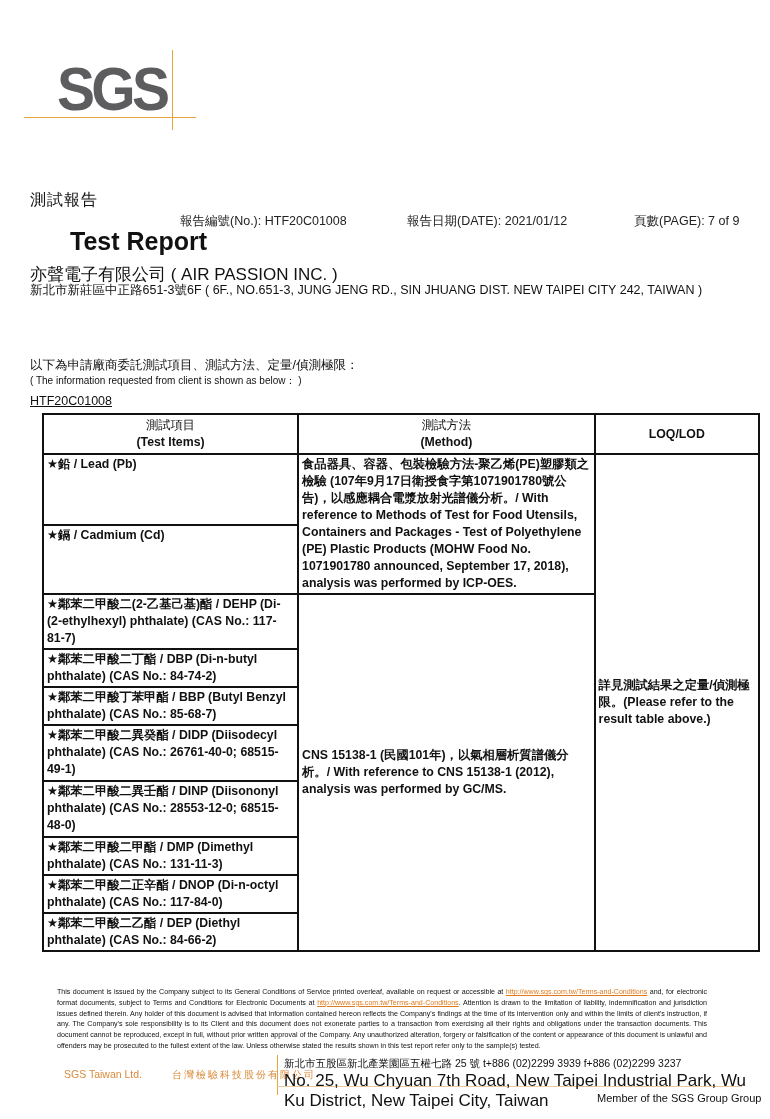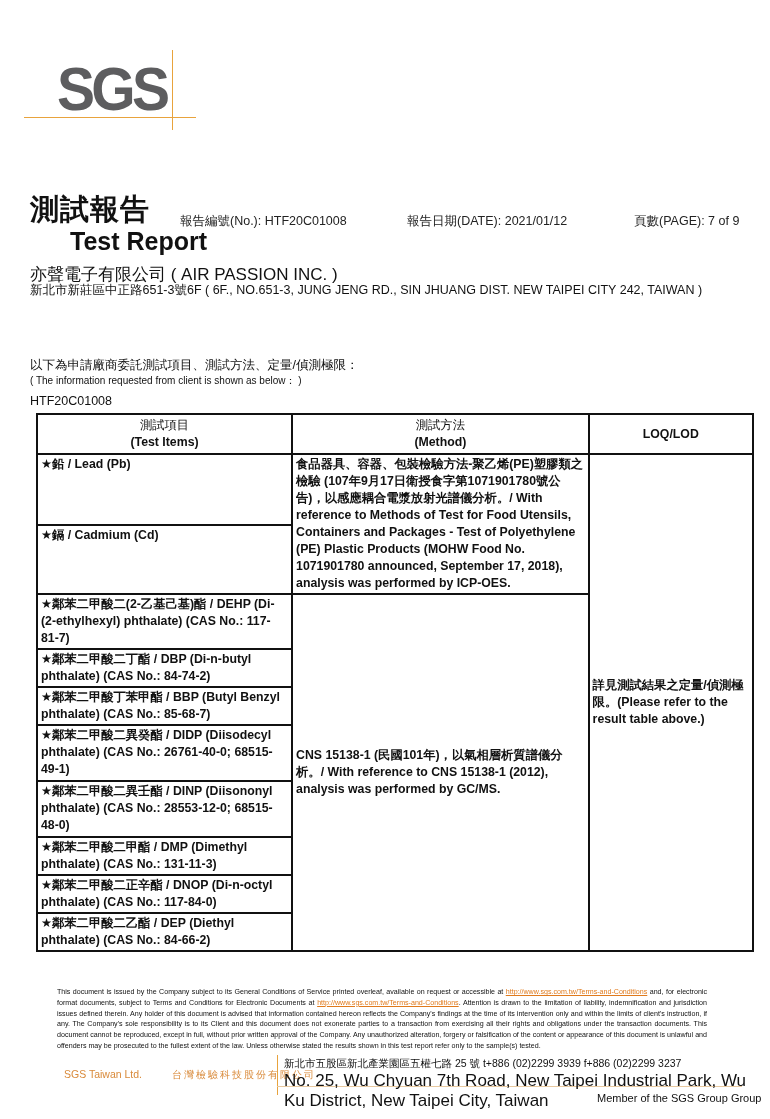--- a/index.html
+++ b/index.html
@@ -5,30 +5,30 @@
   html, body { margin:0; padding:0; background:#fff; }
   body { width:770px; height:1119px; position:relative; overflow:hidden;
          font-family:"Liberation Sans","DejaVu Sans",sans-serif; color:#111; }
   .abs { position:absolute; }
   
   .logo { left:57px; top:58px; font-family:"Liberation Sans",sans-serif; font-weight:bold;
           font-size:62px; letter-spacing:-4px; color:#5d5d5f; line-height:62px; transform:scaleX(0.92); transform-origin:left top; }
   .logo-h { left:24px; top:117px; width:172px; height:1px; background:#e8a33d; }
   .logo-v { left:172px; top:50px; width:1px; height:80px; background:#e8a33d; }
   
-  .title-zh { left:30px; top:190px; font-size:29px; font-weight:bold; letter-spacing:1px; }
+  .title-zh { left:30px; top:190px; font-size:16px; font-weight:normal; letter-spacing:1px; }
   .title-en { left:30px; top:227px; font-size:25px; font-weight:bold;margin-left:40px; }
   .meta { top:213px; font-size:12.5px; color:#222; }
   .client { left:30px; top:263px; font-size:17px; }
   .addr { left:30px; top:282px; font-size:12.5px; }
   .intro1 { left:30px; top:357px; font-size:12.5px; }
   .intro2 { left:30px; top:374px; font-size:10px; }
-  .intro3 { left:30px; top:394px; font-size:12.5px; }
+  .intro3 { left:30px; top:394px; font-size:12.5px;text-decoration:underline; }
   
-  table.main { position:absolute; left:36px; top:413px; width:718px; border-collapse:collapse; font-size:12.3px; line-height:17px; }
+  table.main { position:absolute; left:42px; top:413px; width:718px; border-collapse:collapse; font-size:12.3px; line-height:17px; }
   table.main td, table.main th { border:2px solid #111; vertical-align:top; padding:1px 3px;font-weight:bold; }
   table.main th { font-weight:bold; text-align:center; vertical-align:middle; font-size:12.3px; }
   .th-zh { font-weight:normal; }
   .col1 { width:250px; } .col2 { width:292px;margin-top:12px; } .col3 { width:158px; }
   td.mid { vertical-align:middle !important; }
   
   .foot-text { left:57px; top:987px; width:650px; font-size:7.1px; line-height:10.8px; text-align:justify; color:#111; }
   .foot-text a { color:#e07a1c; text-decoration:underline; }
   .sgs-tw { left:64px; top:1068px; font-size:10.5px; color:#d98a3a; }
   .sgs-tw-zh { left:172px; top:1068px; font-size:10px; color:#d98a3a; letter-spacing:2px; }

